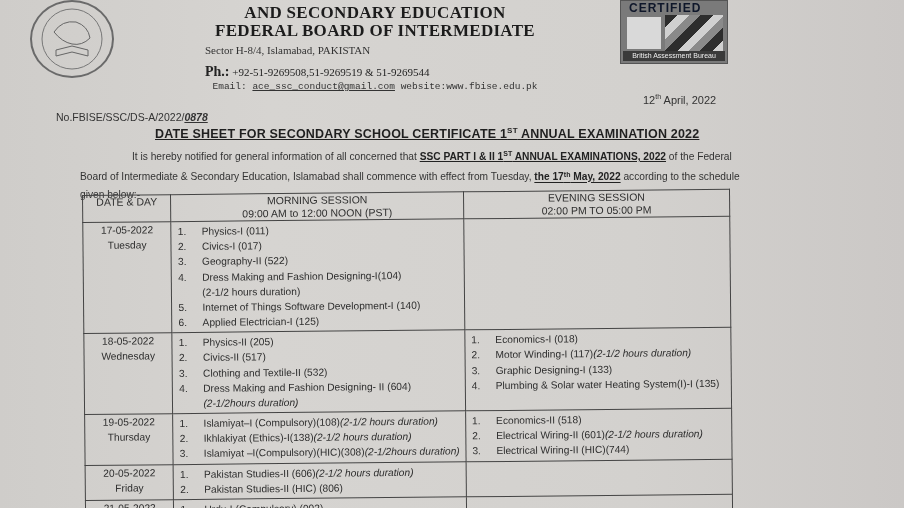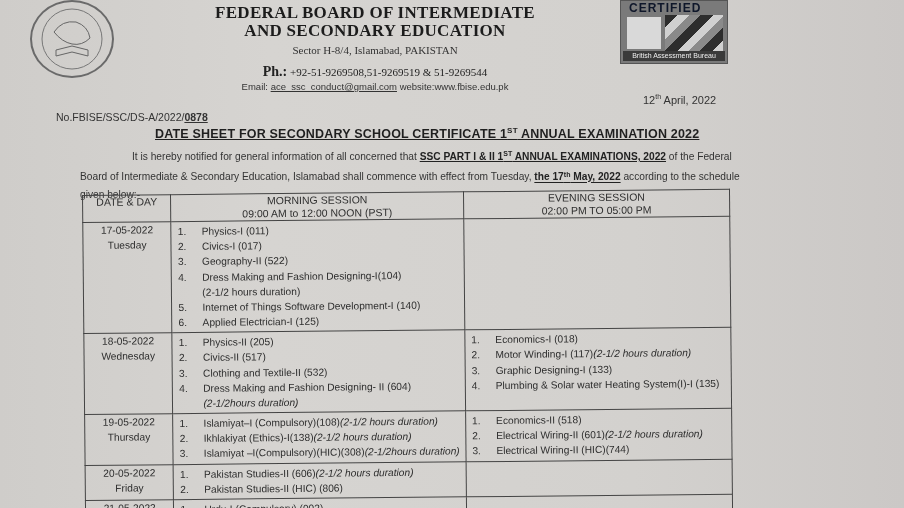--- a/index.html
+++ b/index.html
@@ -14,41 +14,41 @@
     position:absolute; left:30px; top:0px; width:84px; height:78px;
     border-radius:50%; border:2px solid #6a6a6a;
     box-sizing:border-box;
   }
   .seal svg { position:absolute; left:0; top:0; }
   .head-title {
     position:absolute; left:205px; top:4px; width:340px; text-align:center;
     font-family: "Liberation Serif", serif; font-weight:bold; font-size:17px;
     line-height:18px; color:#1c1c1c; letter-spacing:0.3px;
   }
-  .head-addr { position:absolute; left:205px; top:44px; width:340px; text-align:center;
+  .head-addr { position:absolute; left:205px; top:44px; width:340px; 
     font-family:"Liberation Serif", serif; font-size:11px; color:#333; }
-  .head-ph { position:absolute; left:205px; top:64px; width:340px; text-align:center;
+  .head-ph { position:absolute; left:205px; top:64px; width:340px; text-align:left;
     font-family:"Liberation Serif", serif; font-size:11px; color:#222; }
   .head-ph b { font-size:14px; }
   .head-email { position:absolute; left:205px; top:81px; width:340px; text-align:center;
-    font-family:Liberation Sans, sans-serif; font-size:9.5px; color:#333; }
+    font-family:Liberation Mono, monospace; font-size:9.5px; color:#333; }
   .head-email u { text-decoration:underline; }
   .iso {
     position:absolute; left:620px; top:0; width:106px; height:62px;
     background:#7a7a7a; border:1px solid #555;
   }
   .iso .cert { position:absolute; left:8px; top:0px; color:#0f172a; font-weight:bold; font-size:12px; letter-spacing:1px; }
   .iso .ukas { position:absolute; left:6px; top:16px; width:34px; height:32px; background:#d9d9d9; }
   .iso .stripes { position:absolute; left:44px; top:14px; width:58px; height:36px;
     background: repeating-linear-gradient(135deg, #2d2d2d 0 9px, #d0d0d0 9px 17px, #8a8a8a 17px 25px); }
   .iso .bab { position:absolute; left:2px; bottom:2px; right:2px; height:10px; background:#3a3a3a; color:#eee; font-size:7px; text-align:center; line-height:10px; }
   .date { position:absolute; left:643px; top:93px; font-size:11px; color:#333; }
   .date sup { font-size:7px; }
   .ref { position:absolute; left:56px; top:111px; font-size:10.5px; color:#333; }
-  .ref u { font-weight:bold; }
+  .ref u { font-style:italic; font-weight:bold; }
   .title { position:absolute; left:135px; top:126px; font-size:12.5px; font-weight:bold;
     text-decoration:underline; color:#1f1f1f; letter-spacing:0.2px;margin-left:20px; }
   .title sup { font-size:8px; }
   .para { position:absolute; left:80px; top:145px; width:660px; font-size:10.2px; line-height:17px; color:#333; }
   .para .indent { padding-left:52px; }
   .para b { color:#222;text-decoration:underline; }
   .para sup { font-size:7px; }
   table.sheet {
     position:absolute; left:82px; top:195px; width:648px;
     border-collapse:collapse; font-size:10.2px; color:#2e2e2e;
@@ -74,22 +74,22 @@
 
 <div class="seal">
   <svg width="80" height="74" viewBox="0 0 80 74">
     <circle cx="40" cy="37" r="30" fill="none" stroke="#777" stroke-width="1"></circle>
     <path d="M22 30 Q30 18 44 20 Q56 24 58 36 Q50 44 40 42 Q30 40 22 30Z" fill="none" stroke="#666" stroke-width="1"></path>
     <path d="M24 48 L40 44 L56 48 L56 54 L40 50 L24 54Z" fill="none" stroke="#666" stroke-width="1"></path>
   </svg>
 </div>
 
 <div class="head-title">
+  <div>AND SECONDARY EDUCATION</div>
   <div>FEDERAL BOARD OF INTERMEDIATE</div>
-  <div>AND SECONDARY EDUCATION</div>
 </div>
 <div class="head-addr">Sector H-8/4, Islamabad, PAKISTAN</div>
 <div class="head-ph">
   <b>Ph.:</b>
   <span>+92-51-9269508,51-9269519 &amp; 51-9269544</span>
 </div>
 <div class="head-email">
   <span>Email:</span>
   <u>ace_ssc_conduct@gmail.com</u>
   <span>website:www.fbise.edu.pk</span>

